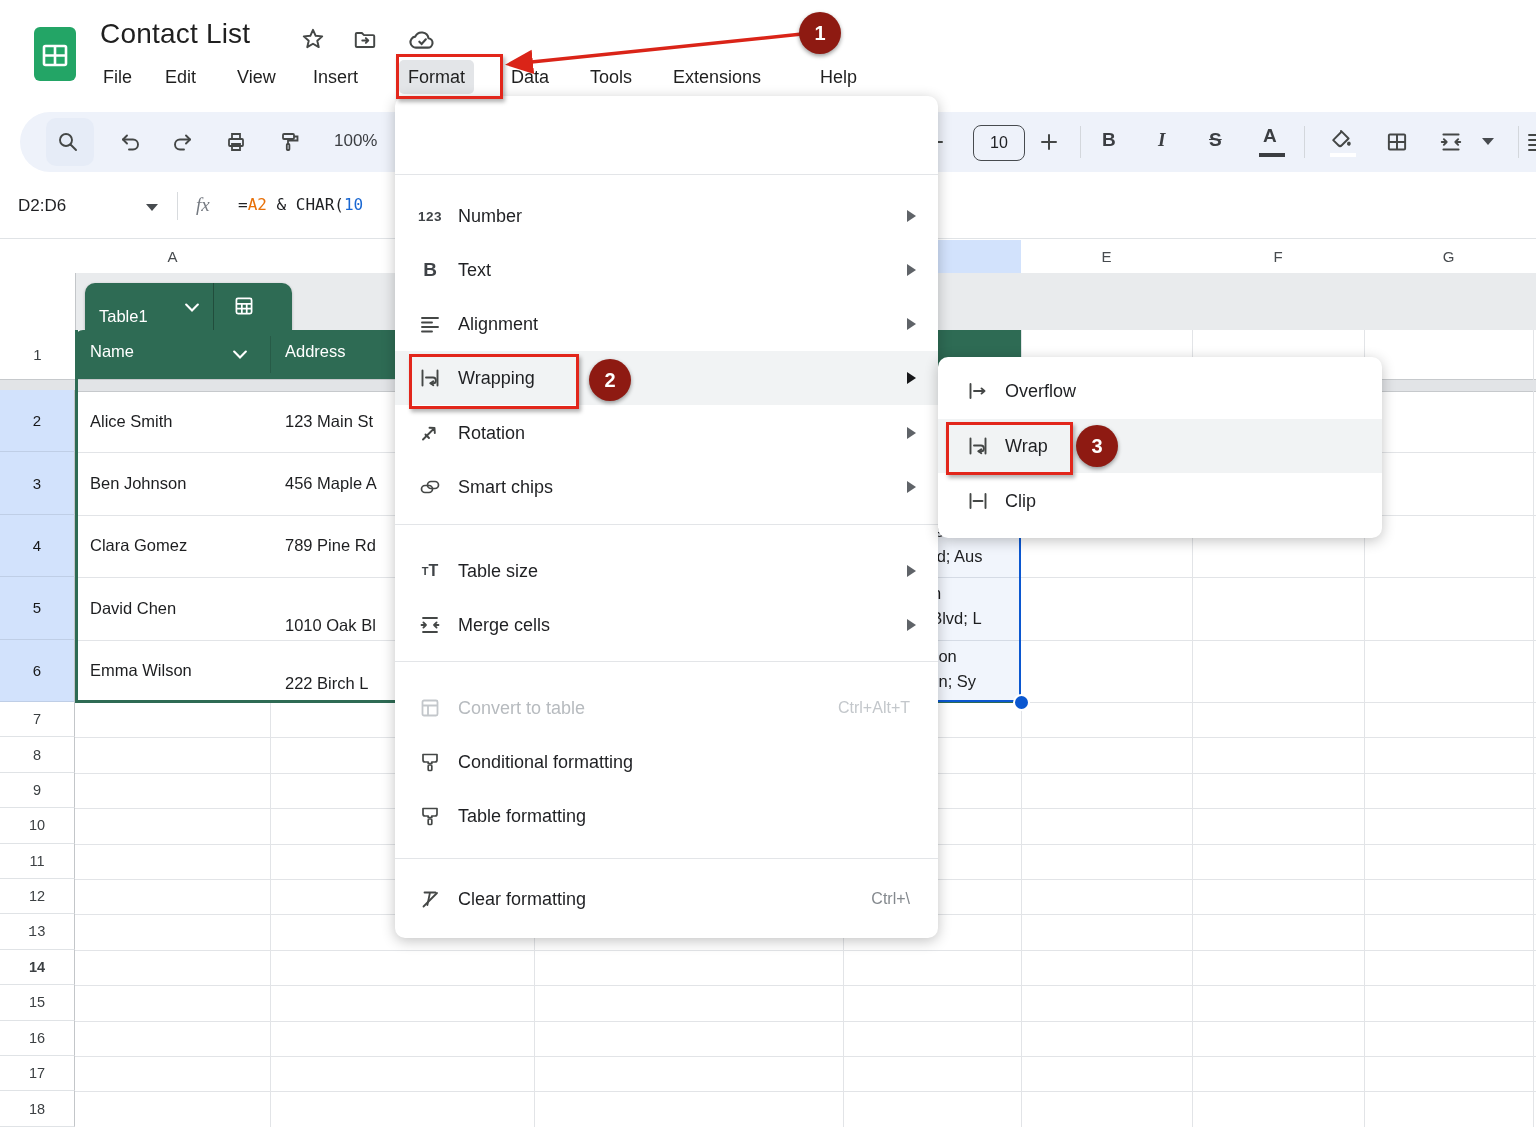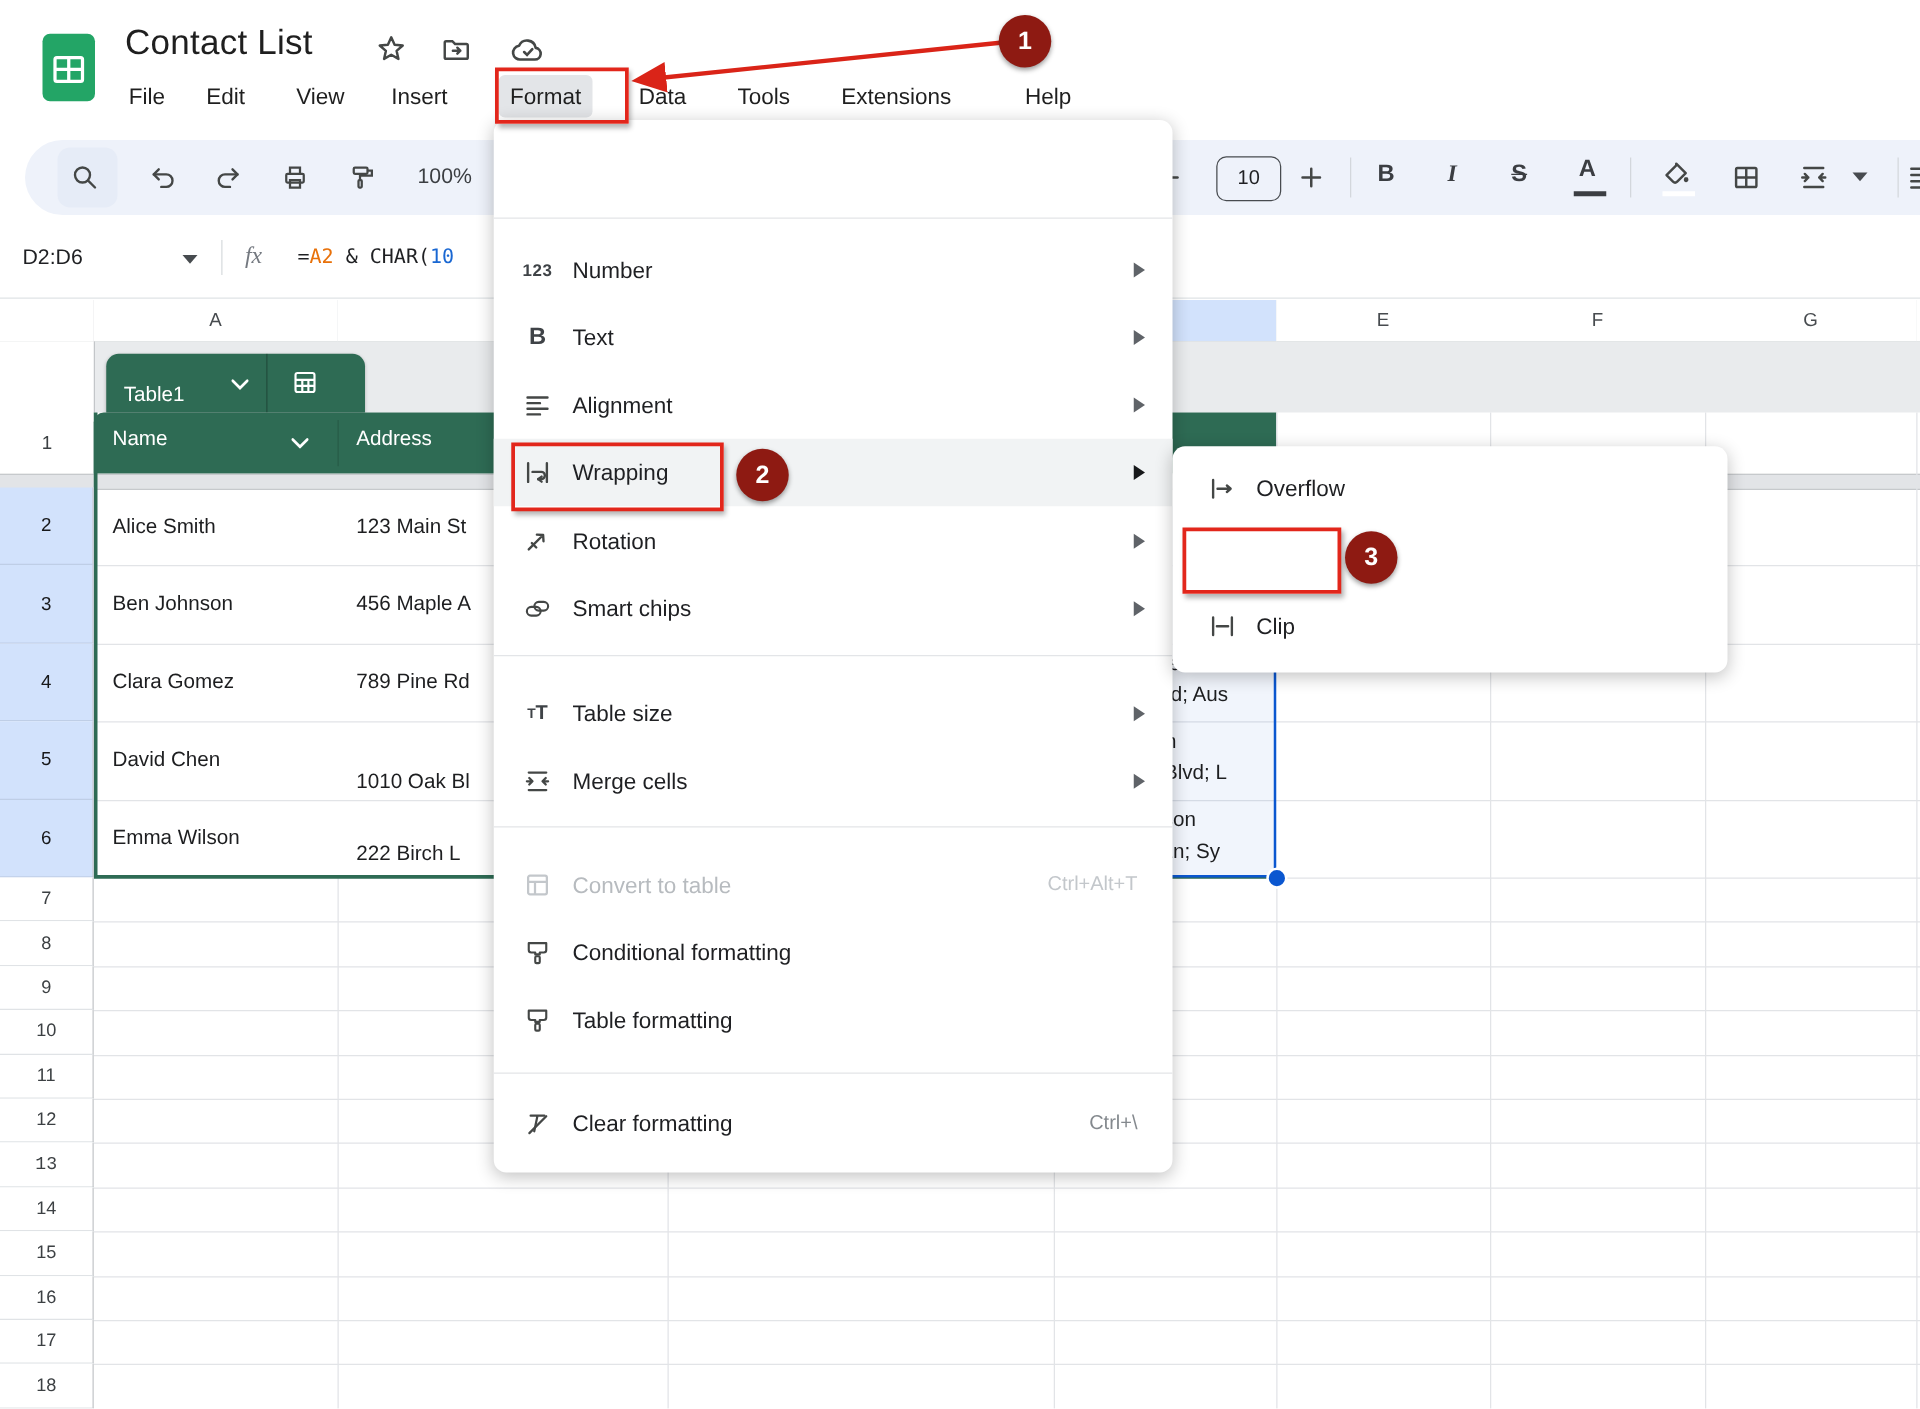--- a/index.html
+++ b/index.html
@@ -248,21 +248,21 @@
         <div class="rowhead blue" style="top: 274.8px; height: 62.4px;">4</div>
         <div class="rowhead blue" style="top: 337.2px; height: 62.4px;">5</div>
         <div class="rowhead blue" style="top: 399.6px; height: 62.4px;">6</div>
         <div class="rowhead white" style="top: 462px; height: 35.4px;">7</div>
         <div class="rowhead white" style="top: 497.4px; height: 35.4px;">8</div>
         <div class="rowhead white" style="top: 532.8px; height: 35.4px;">9</div>
         <div class="rowhead white" style="top: 568.2px; height: 35.4px;">10</div>
         <div class="rowhead white" style="top: 603.6px; height: 35.4px;">11</div>
         <div class="rowhead white" style="top: 639px; height: 35.4px;">12</div>
         <div class="rowhead white" style="top: 674.4px; height: 35.4px; font-family: Liberation Mono, monospace;">13</div>
-        <div class="rowhead white" style="top: 709.8px; height: 35.4px;">14</div>
+        <div class="rowhead white" style="top: 709.8px; height: 35.4px; font-weight: bold;">14</div>
         <div class="rowhead white" style="top: 745.2px; height: 35.4px;">15</div>
         <div class="rowhead white" style="top: 780.6px; height: 35.4px;">16</div>
         <div class="rowhead white" style="top: 816px; height: 35.4px;">17</div>
         <div class="rowhead white" style="top: 851.4px; height: 35.4px;">18</div>
       </div>
     <div id="datacells">
         <div class="cellname" style="top: 150px; height: 62.4px;">Alice Smith</div>
         <div class="celladdr" style="top: 150px; height: 62.4px;">123 Main St</div>
         <div class="cellname" style="top: 212.4px; height: 62.4px;">Ben Johnson</div>
         <div class="celladdr" style="top: 212.4px; height: 62.4px;">456 Maple A</div>
@@ -407,20 +407,30 @@
   <div class="submenu">
     <div class="mrow" style="top:7px;">
       <span class="mi" style="left:27px;">
         <svg class="ic" width="24" height="24" viewBox="0 0 24 24">
           <path d="M4.5 5 v14" stroke="#444746" stroke-width="1.9" stroke-linecap="round"></path>
           <path d="M8 12 h10.5 M18.5 12 l-3 -2.6 M18.5 12 l-3 2.6" fill="none" stroke="#444746" stroke-width="1.9" stroke-linecap="round"></path>
         </svg>
         </span>
       <span class="ml" style="left:67px;">Overflow</span>
     </div>
+    <div class="mrow hl" style="top:62px;">
+      <span class="mi" style="left:27px;">
+        <svg class="ic" width="24" height="24" viewBox="0 0 24 24">
+          <path d="M4.5 4.5 v15 M19.5 4.5 v15" stroke="#444746" stroke-width="1.9" stroke-linecap="round"></path>
+          <path d="M8 11.5 h7 a2.9 2.9 0 0 1 0 5.8 h-2.5" fill="none" stroke="#444746" stroke-width="1.9" stroke-linecap="round"></path>
+          <path d="M12.5 17.3 l2.8 -2 M12.5 17.3 l2.8 2" fill="none" stroke="#444746" stroke-width="1.9" stroke-linecap="round"></path>
+        </svg>
+        </span>
+      <span class="ml" style="left:67px;">Wrap</span>
+    </div>
     <div class="mrow" style="top:117px;">
       <span class="mi" style="left:27px;">
         <svg class="ic" width="24" height="24" viewBox="0 0 24 24">
           <path d="M4.5 5 v14 M19.5 5 v14 M7.5 12 h9" stroke="#444746" stroke-width="1.9" stroke-linecap="round"></path>
         </svg>
         </span>
       <span class="ml" style="left:67px;">Clip</span>
     </div>
   </div>
 

